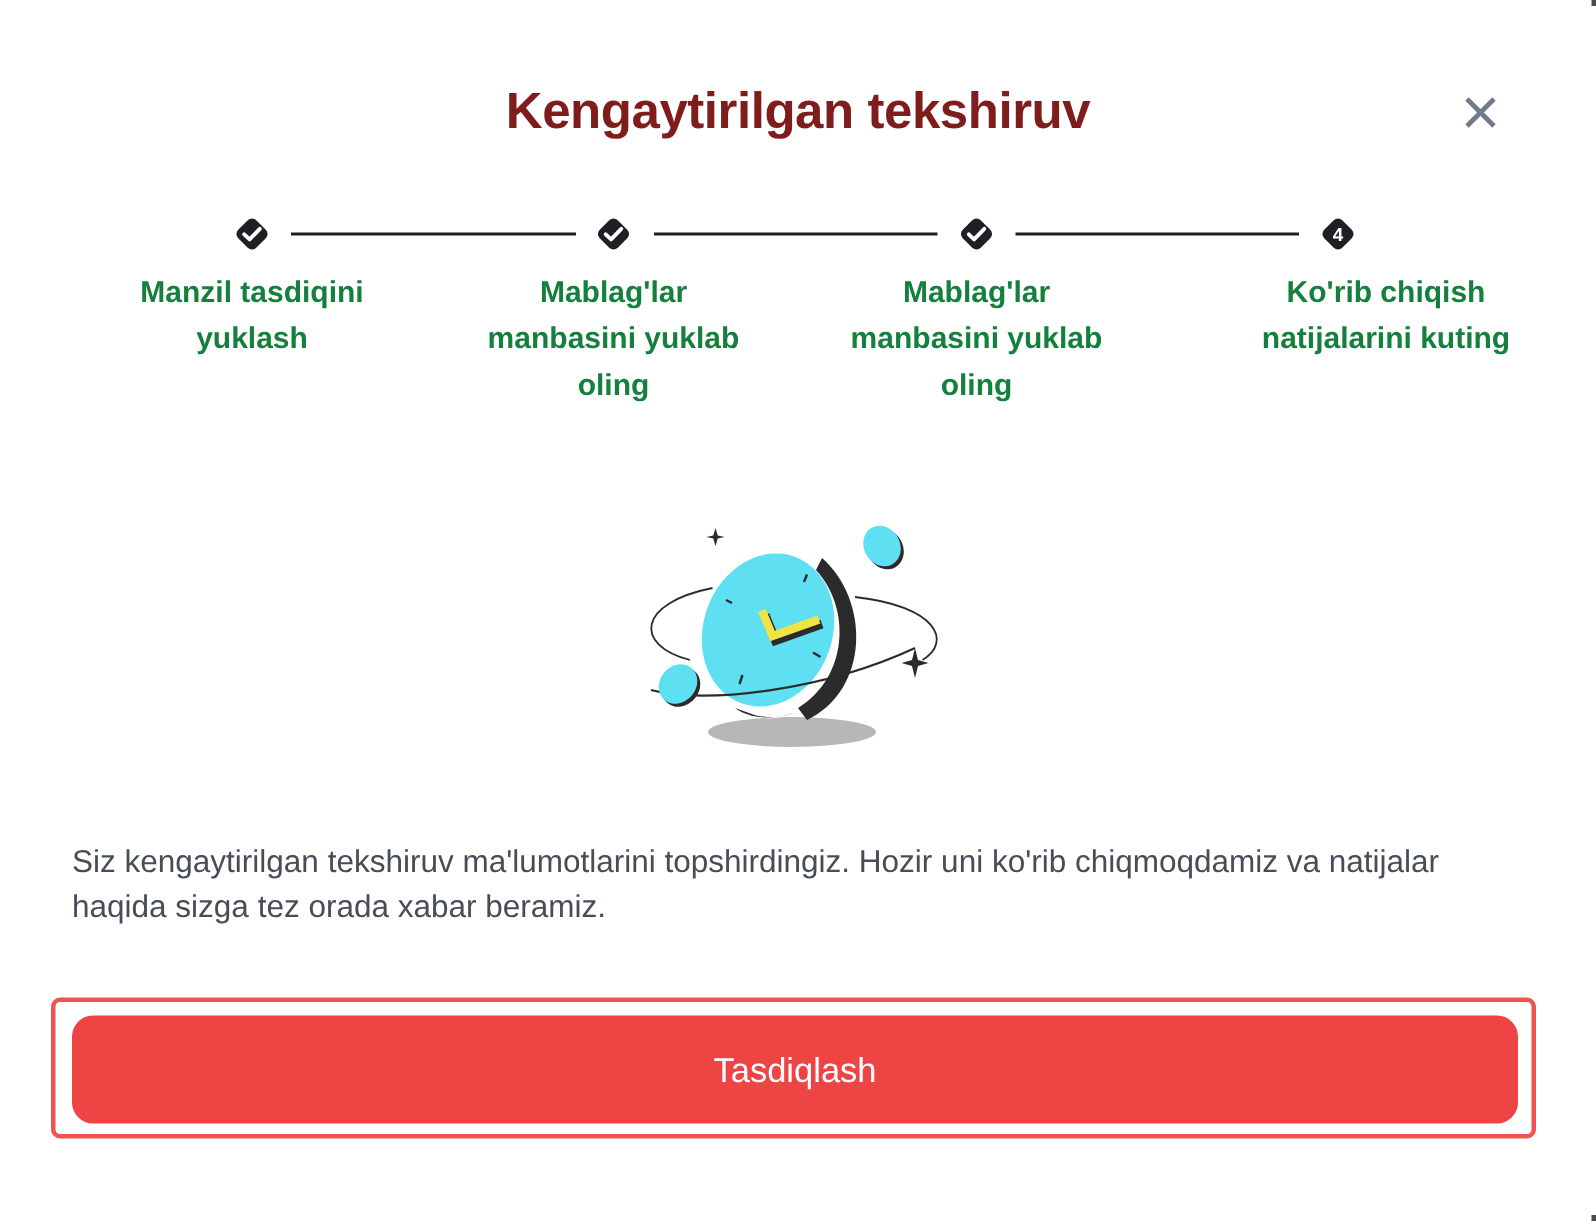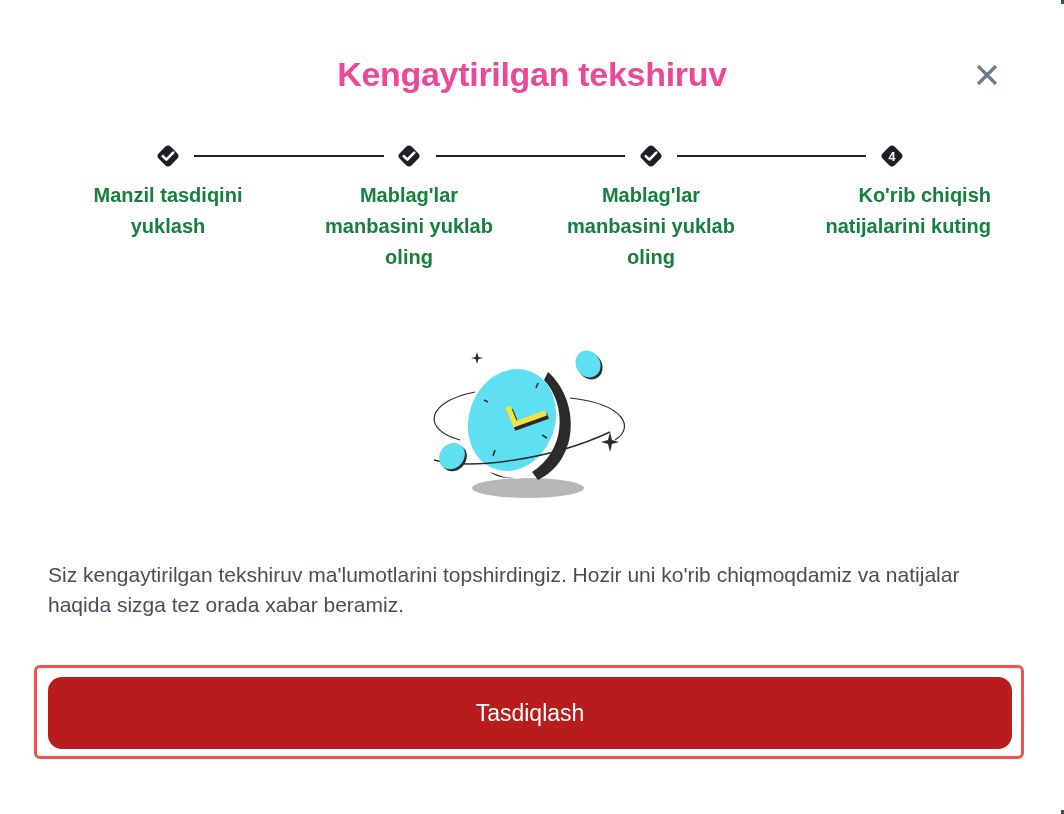--- a/index.html
+++ b/index.html
@@ -21,21 +21,21 @@
       width: 1064px; height: 814px;
       background: #ffffff;
     }
     .title {
       position: absolute;
       left: 0; right: 0;
       top: 52px;
       text-align: center;
       font-size: 34px;
       font-weight: 700;
-      color: #ec4899;
+      color: #7f1d1d;
       letter-spacing: -0.3px;
       line-height: 44px;
     }
     .close-btn {
       position: absolute;
       left: 970px;
       top: 58px;
       width: 34px;
       height: 34px;
       cursor: pointer;
@@ -108,21 +108,21 @@
       border-radius: 6px;
       box-sizing: border-box;
       pointer-events: none;
     }
     .confirm-btn {
       position: absolute;
       left: 48px;
       top: 677px;
       width: 964px;
       height: 72px;
-      background: #b91c1c;
+      background: #ef4444;
       border-radius: 14px;
       border: none;
       color: #ffffff;
       font-family: "Liberation Sans", "DejaVu Sans", sans-serif;
       font-size: 23px;
       font-weight: 400;
       display: flex;
       align-items: center;
       justify-content: center;
       cursor: pointer;
@@ -186,21 +186,21 @@
       <div class="step-label" style="left:651px; width:180px; margin-left:-90px;">Mablag'lar manbasini yuklab oling</div>
     </div>
 
     <div>
       <span class="step-icon" style="left:892px;">
         <svg width="28" height="28" viewBox="0 0 28 28">
           <rect x="5.5" y="5.5" width="17" height="17" rx="4" transform="rotate(45 14 14)" fill="#1e2026"></rect>
           <text x="14" y="18.6" text-anchor="middle" font-family="Liberation Sans, DejaVu Sans, sans-serif" font-size="12.5" font-weight="700" fill="#ffffff">4</text>
         </svg>
       </span>
-      <div class="step-label" style="left:891px; width:200px; margin-left:-100px;text-align:right;">Ko'rib chiqish natijalarini kuting</div>
+      <div class="step-label" style="left:924px; width:200px; margin-left:-100px;">Ko'rib chiqish natijalarini kuting</div>
     </div>
   </div>
 
   <div class="illustration">
     <svg width="220" height="170" viewBox="0 0 220 170">
 
       <ellipse cx="108" cy="148" rx="56" ry="10" fill="#b7b7b7"></ellipse>
 
       <path d="M55 52 C 5 62, 2 90, 40 100" stroke="#2b2b2b" stroke-width="1.2" fill="none"></path>
       <path d="M150 58 C 205 64, 215 88, 195 100" stroke="#2b2b2b" stroke-width="1.2" fill="none"></path>

